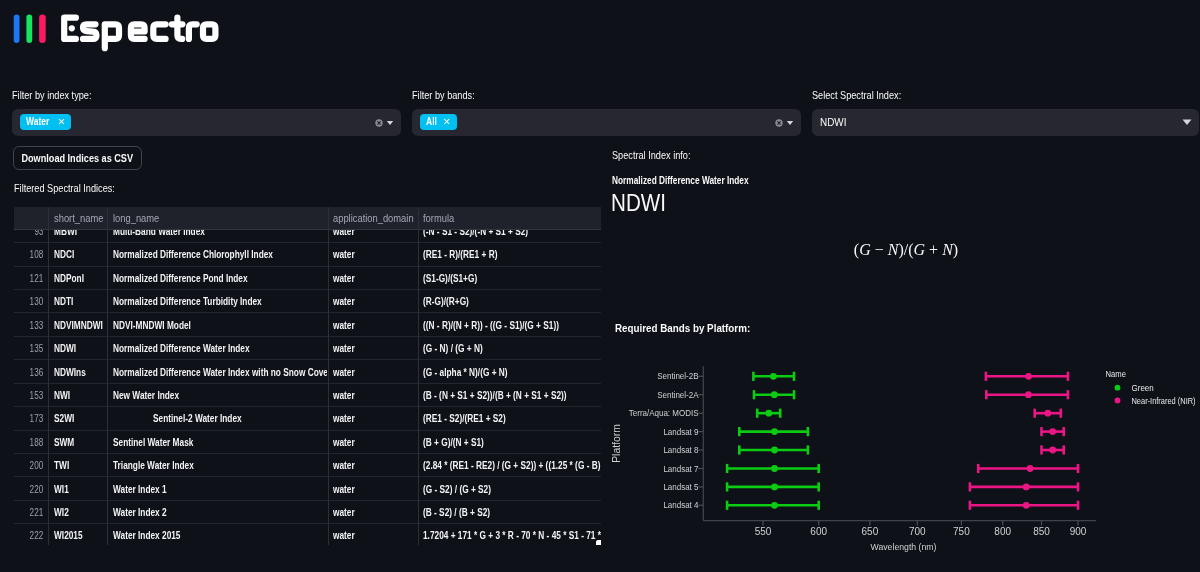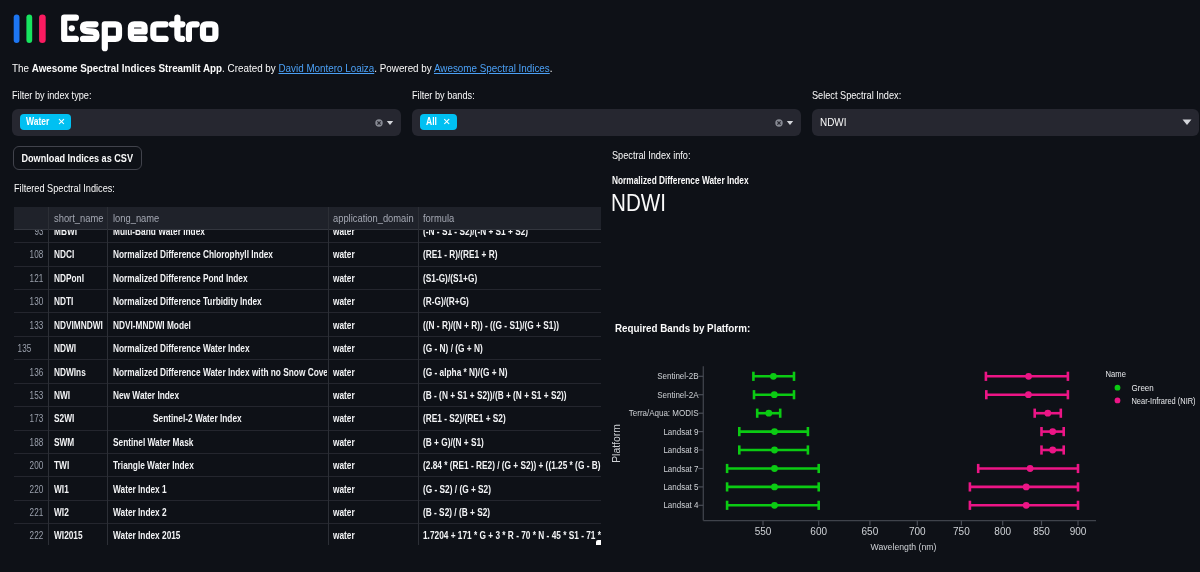--- a/index.html
+++ b/index.html
@@ -31,21 +31,20 @@
       <path d="M144.6 38.9 H134.3 Q130.9 38.9 130.9 35.3 V27.9 Q130.9 24.3 134.3 24.3 H141.1 Q144.6 24.3 144.6 27.9 V31.5 H131.3"></path>
       <path d="M165.6 24.3 H156.8 Q153.3 24.3 153.3 27.9 V35.3 Q153.3 38.9 156.8 38.9 H165.6"></path>
       <path d="M177.4 17.7 V35.3 Q177.4 38.9 181 38.9 H182.2"></path>
       <path d="M171.8 24.3 H182.4"></path>
       <path d="M188.9 38.9 V27.9 Q188.9 24.3 192.5 24.3 H196.7"></path>
       <path d="M206.6 24.3 H211.8 Q215.4 24.3 215.4 27.9 V35.3 Q215.4 38.9 211.8 38.9 H206.6 Q203 38.9 203 35.3 V27.9 Q203 24.3 206.6 24.3 Z"></path>
     </g>
     <circle cx="71.8" cy="28.3" r="3.1" fill="#ffffff"></circle>
   </svg>
 
-  <div class="abs" style="left:12px;top:61.5px;font-size:11.2px;"><span style="display:inline-block;transform:scaleX(0.88);transform-origin:0 50%;white-space:nowrap;">The <b>Awesome Spectral Indices Streamlit App</b>. Created by <a>David Montero Loaiza</a>. Powered by <a>Awesome Spectral Indices</a>.</span></div>
 
   <div class="abs lbl" style="left:12px;top:90px;"><span>Filter by index type:</span></div>
   <div class="abs lbl" style="left:412px;top:90px;"><span>Filter by bands:</span></div>
   <div class="abs lbl" style="left:812px;top:90px;text-align:right;"><span>Select Spectral Index:</span></div>
 
   <div class="wbox" style="left:12px;width:389px;">
     <div class="chip" style="left:8px;">
         <span style="display:inline-block;transform:scaleX(0.85);transform-origin:0 50%;">Water</span>
         <span style="font-weight:400;font-size:9.5px;margin-left:4px;">✕</span>
       </div>
@@ -107,21 +106,21 @@
 <div class="cell" style="left:99px;top:88.25px;width:214px;"><span class="sxl">Normalized Difference Turbidity Index</span></div>
 <div class="cell" style="left:319px;top:88.25px;width:84px;"><span class="sxl">water</span></div>
 <div class="cell" style="left:409px;top:88.25px;width:177.5px;"><span class="sxl">(R-G)/(R+G)</span></div>
 <div style="position:absolute;left:0;top:106.46px;width:586.5px;height:23.42px;border-bottom:1px solid #24262e;"></div>
 <div class="cell" style="left:0;top:111.67px;width:29px;text-align:right;"><span class="sxr" style="font-weight:400;color:#9ba1ad;font-size:10.3px;">133</span></div>
 <div class="cell" style="left:40px;top:111.67px;width:51px;"><span class="sxl">NDVIMNDWI</span></div>
 <div class="cell" style="left:99px;top:111.67px;width:214px;"><span class="sxl">NDVI-MNDWI Model</span></div>
 <div class="cell" style="left:319px;top:111.67px;width:84px;"><span class="sxl">water</span></div>
 <div class="cell" style="left:409px;top:111.67px;width:177.5px;"><span class="sxl">((N - R)/(N + R)) - ((G - S1)/(G + S1))</span></div>
 <div style="position:absolute;left:0;top:129.88px;width:586.5px;height:23.42px;border-bottom:1px solid #24262e;"></div>
-<div class="cell" style="left:0;top:135.09px;width:29px;text-decoration:underline;"><span class="sxr" style="font-weight:400;color:#9ba1ad;font-size:10.3px;">135</span></div>
+<div class="cell" style="left:0;top:135.09px;width:29px;text-align:right;text-decoration:underline;"><span class="sxr" style="font-weight:400;color:#9ba1ad;font-size:10.3px;">135</span></div>
 <div class="cell" style="left:40px;top:135.09px;width:51px;"><span class="sxl">NDWI</span></div>
 <div class="cell" style="left:99px;top:135.09px;width:214px;"><span class="sxl">Normalized Difference Water Index</span></div>
 <div class="cell" style="left:319px;top:135.09px;width:84px;"><span class="sxl">water</span></div>
 <div class="cell" style="left:409px;top:135.09px;width:177.5px;"><span class="sxl">(G - N) / (G + N)</span></div>
 <div style="position:absolute;left:0;top:153.30px;width:586.5px;height:23.42px;border-bottom:1px solid #24262e;"></div>
 <div class="cell" style="left:0;top:158.51px;width:29px;text-align:right;"><span class="sxr" style="font-weight:400;color:#9ba1ad;font-size:10.3px;">136</span></div>
 <div class="cell" style="left:40px;top:158.51px;width:51px;"><span class="sxl">NDWIns</span></div>
 <div class="cell" style="left:99px;top:158.51px;width:214px;"><span class="sxl">Normalized Difference Water Index with no Snow Cover and Glaciers</span></div>
 <div class="cell" style="left:319px;top:158.51px;width:84px;"><span class="sxl">water</span></div>
 <div class="cell" style="left:409px;top:158.51px;width:177.5px;"><span class="sxl">(G - alpha * N)/(G + N)</span></div>
@@ -176,20 +175,21 @@
 <div style="position:absolute;left:93px;top:0;width:1px;height:338.3px;background:#2c2f36;"></div>
 <div style="position:absolute;left:314px;top:0;width:1px;height:338.3px;background:#2c2f36;"></div>
 <div style="position:absolute;left:404px;top:0;width:1px;height:338.3px;background:#2c2f36;"></div>
 <div style="position:absolute;right:0;bottom:0;width:5px;height:5px;background:#ffffff;border-top-left-radius:2px;"></div>
 </div>
     </div>
 
   <div class="abs lbl" style="left:612px;top:149.5px;"><span>Spectral Index info:</span></div>
   <div class="abs" style="left:612px;top:174px;font-size:10.5px;font-weight:700;"><span style="display:inline-block;transform:scaleX(0.79);transform-origin:0 50%;white-space:nowrap;">Normalized Difference Water Index</span></div>
   <div class="abs" style="left:611px;top:190px;font-size:23.7px;font-weight:400;color:#fafafa;"><span style="display:inline-block;transform:scaleX(0.87);transform-origin:0 50%;">NDWI</span></div>
+  <div class="abs" style="left:617px;top:240.5px;width:578px;text-align:center;font-family:'Liberation Serif',serif;font-size:16px;color:#f6f7f8;">(<i>G</i> − <i>N</i>)/(<i>G</i> + <i>N</i>)</div>
   <div class="abs" style="left:615px;top:321.5px;font-size:11.5px;font-weight:700;"><span style="display:inline-block;transform:scaleX(0.853);transform-origin:0 50%;white-space:nowrap;">Required Bands by Platform:</span></div>
 
   <svg class="abs" style="left:600px;top:340px;" width="600" height="232" viewBox="600 340 600 232">
 <line x1="703.3" y1="366.3" x2="703.3" y2="520.6" stroke="#3f434b" stroke-width="1.3"></line>
 <line x1="703.3" y1="520.6" x2="1096" y2="520.6" stroke="#3f434b" stroke-width="1.3"></line>
 <line x1="763.0" y1="520.6" x2="763.0" y2="525.6" stroke="#4a4e57" stroke-width="1.2"></line>
 <text x="763.0" y="534.5" fill="#cfd2d6" font-size="10" text-anchor="middle">550</text>
 <line x1="818.7" y1="520.6" x2="818.7" y2="525.6" stroke="#4a4e57" stroke-width="1.2"></line>
 <text x="818.7" y="534.5" fill="#cfd2d6" font-size="10" text-anchor="middle">600</text>
 <line x1="869.9" y1="520.6" x2="869.9" y2="525.6" stroke="#4a4e57" stroke-width="1.2"></line>

